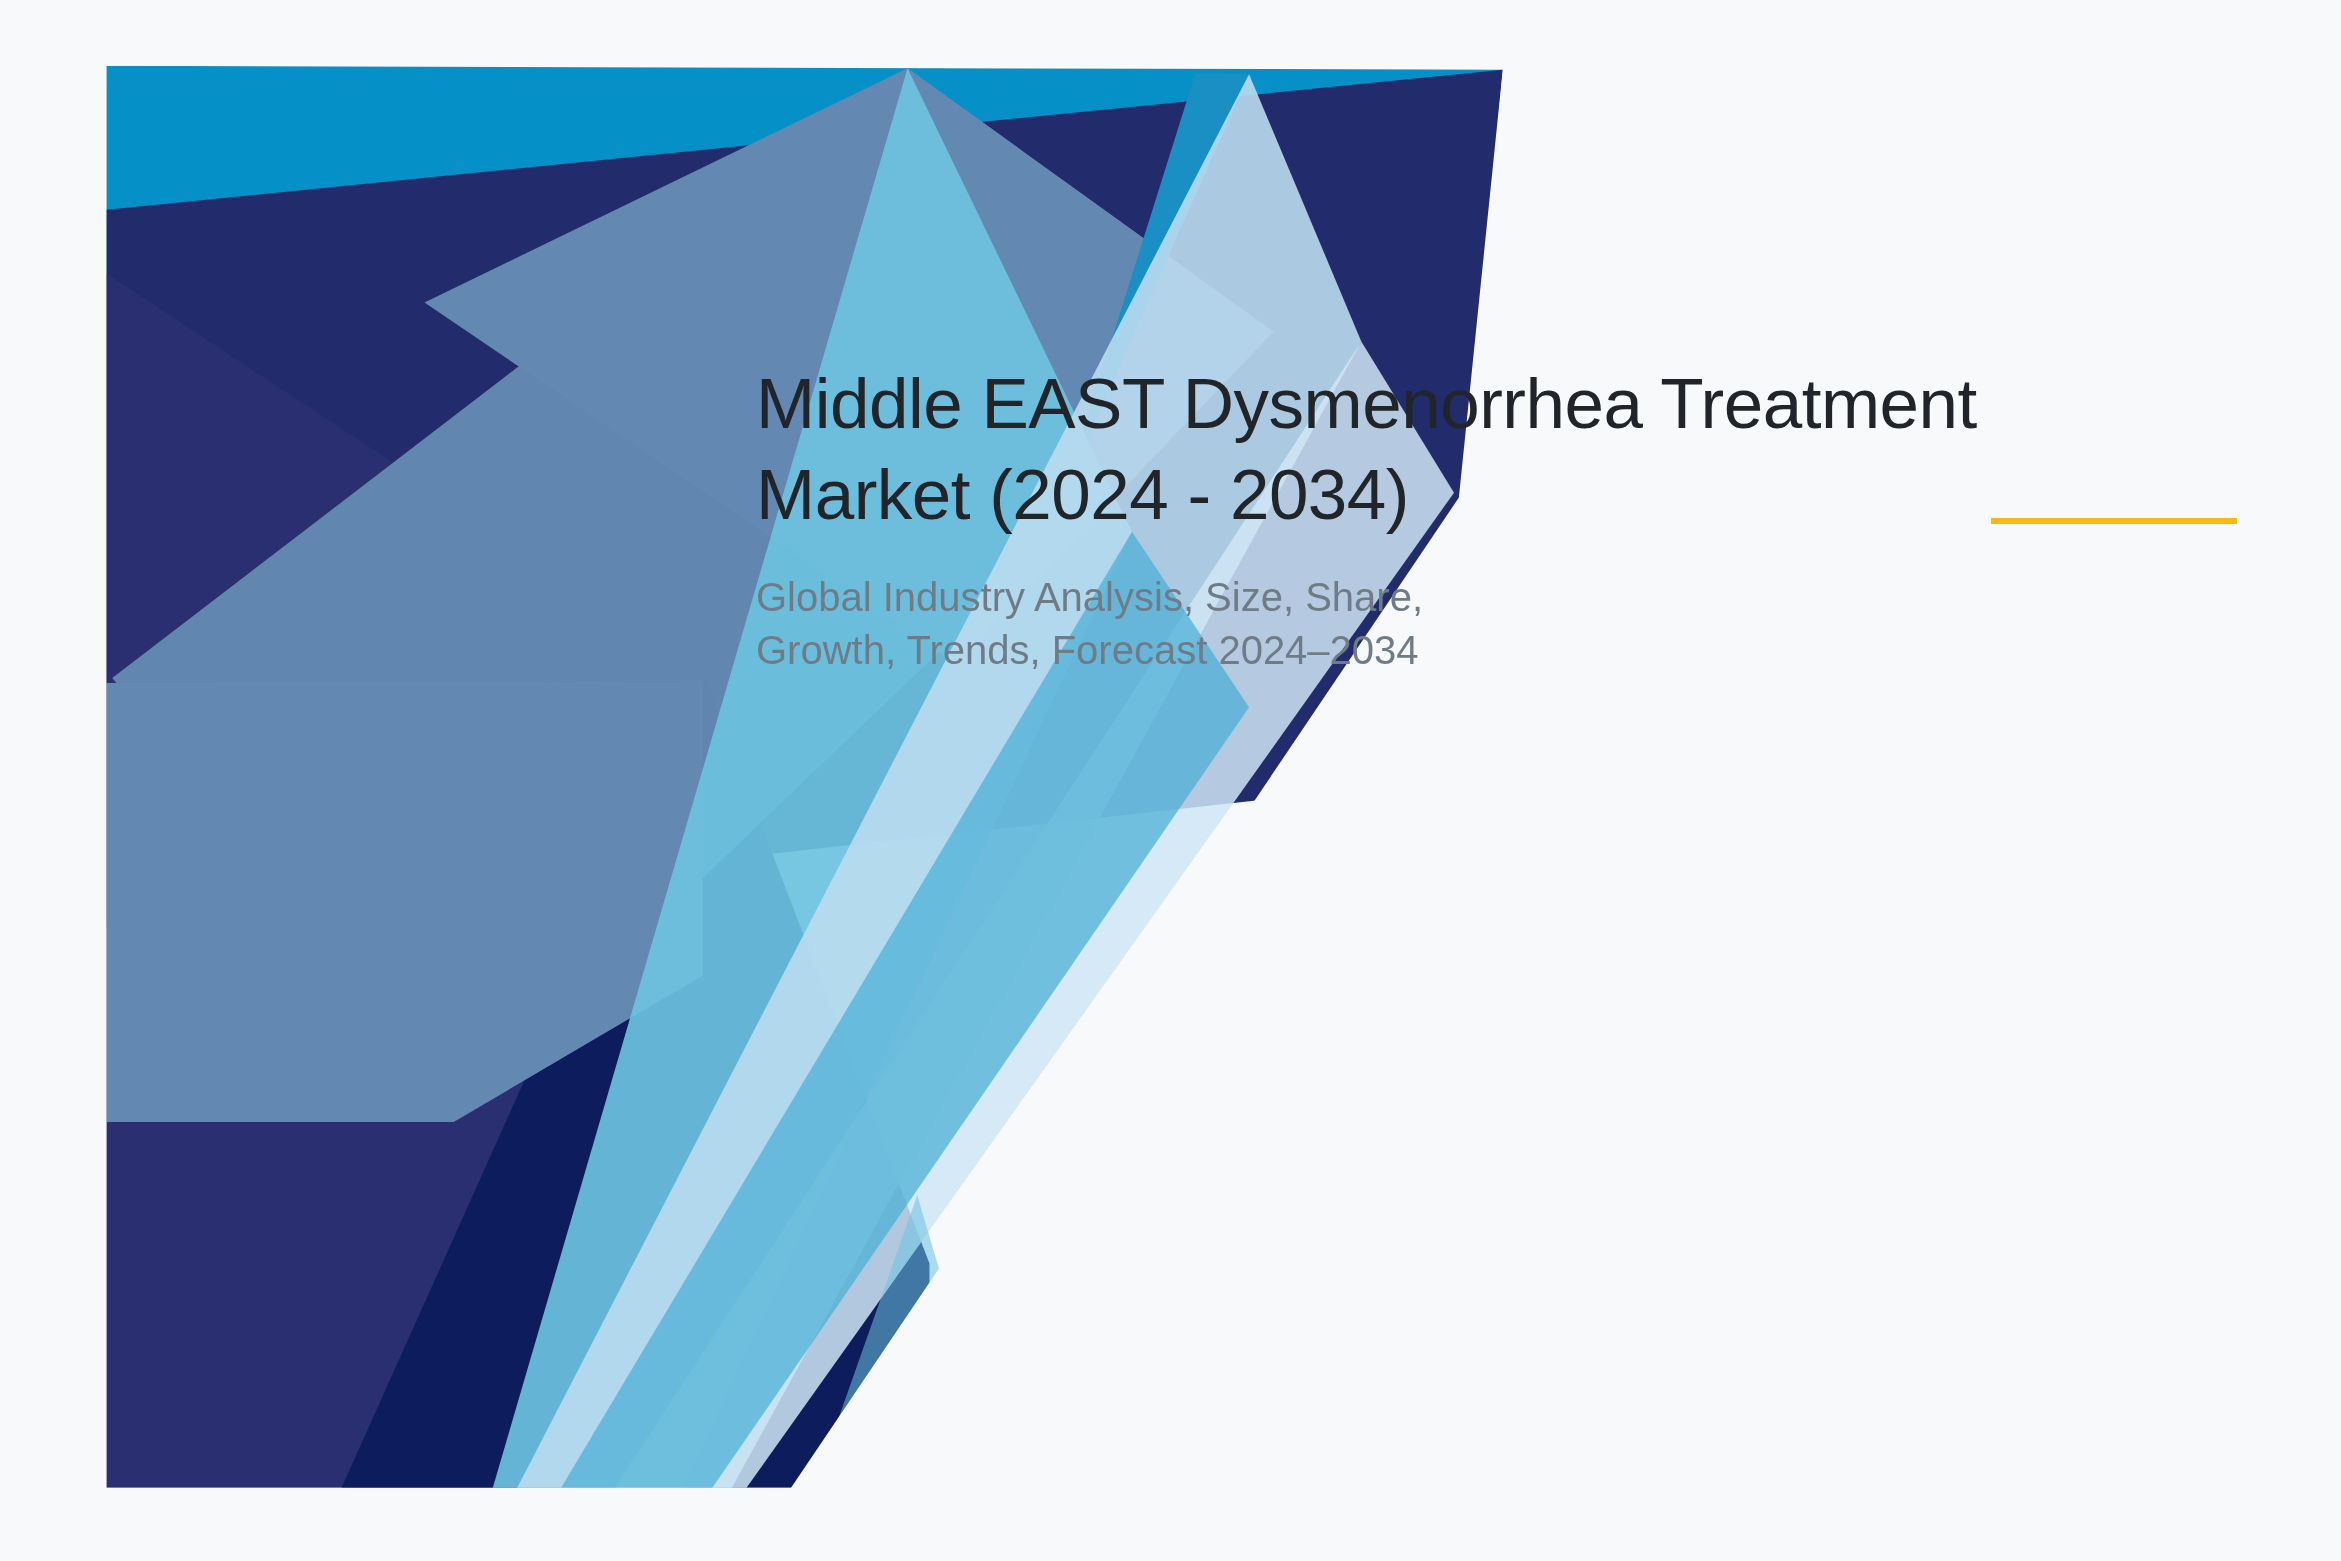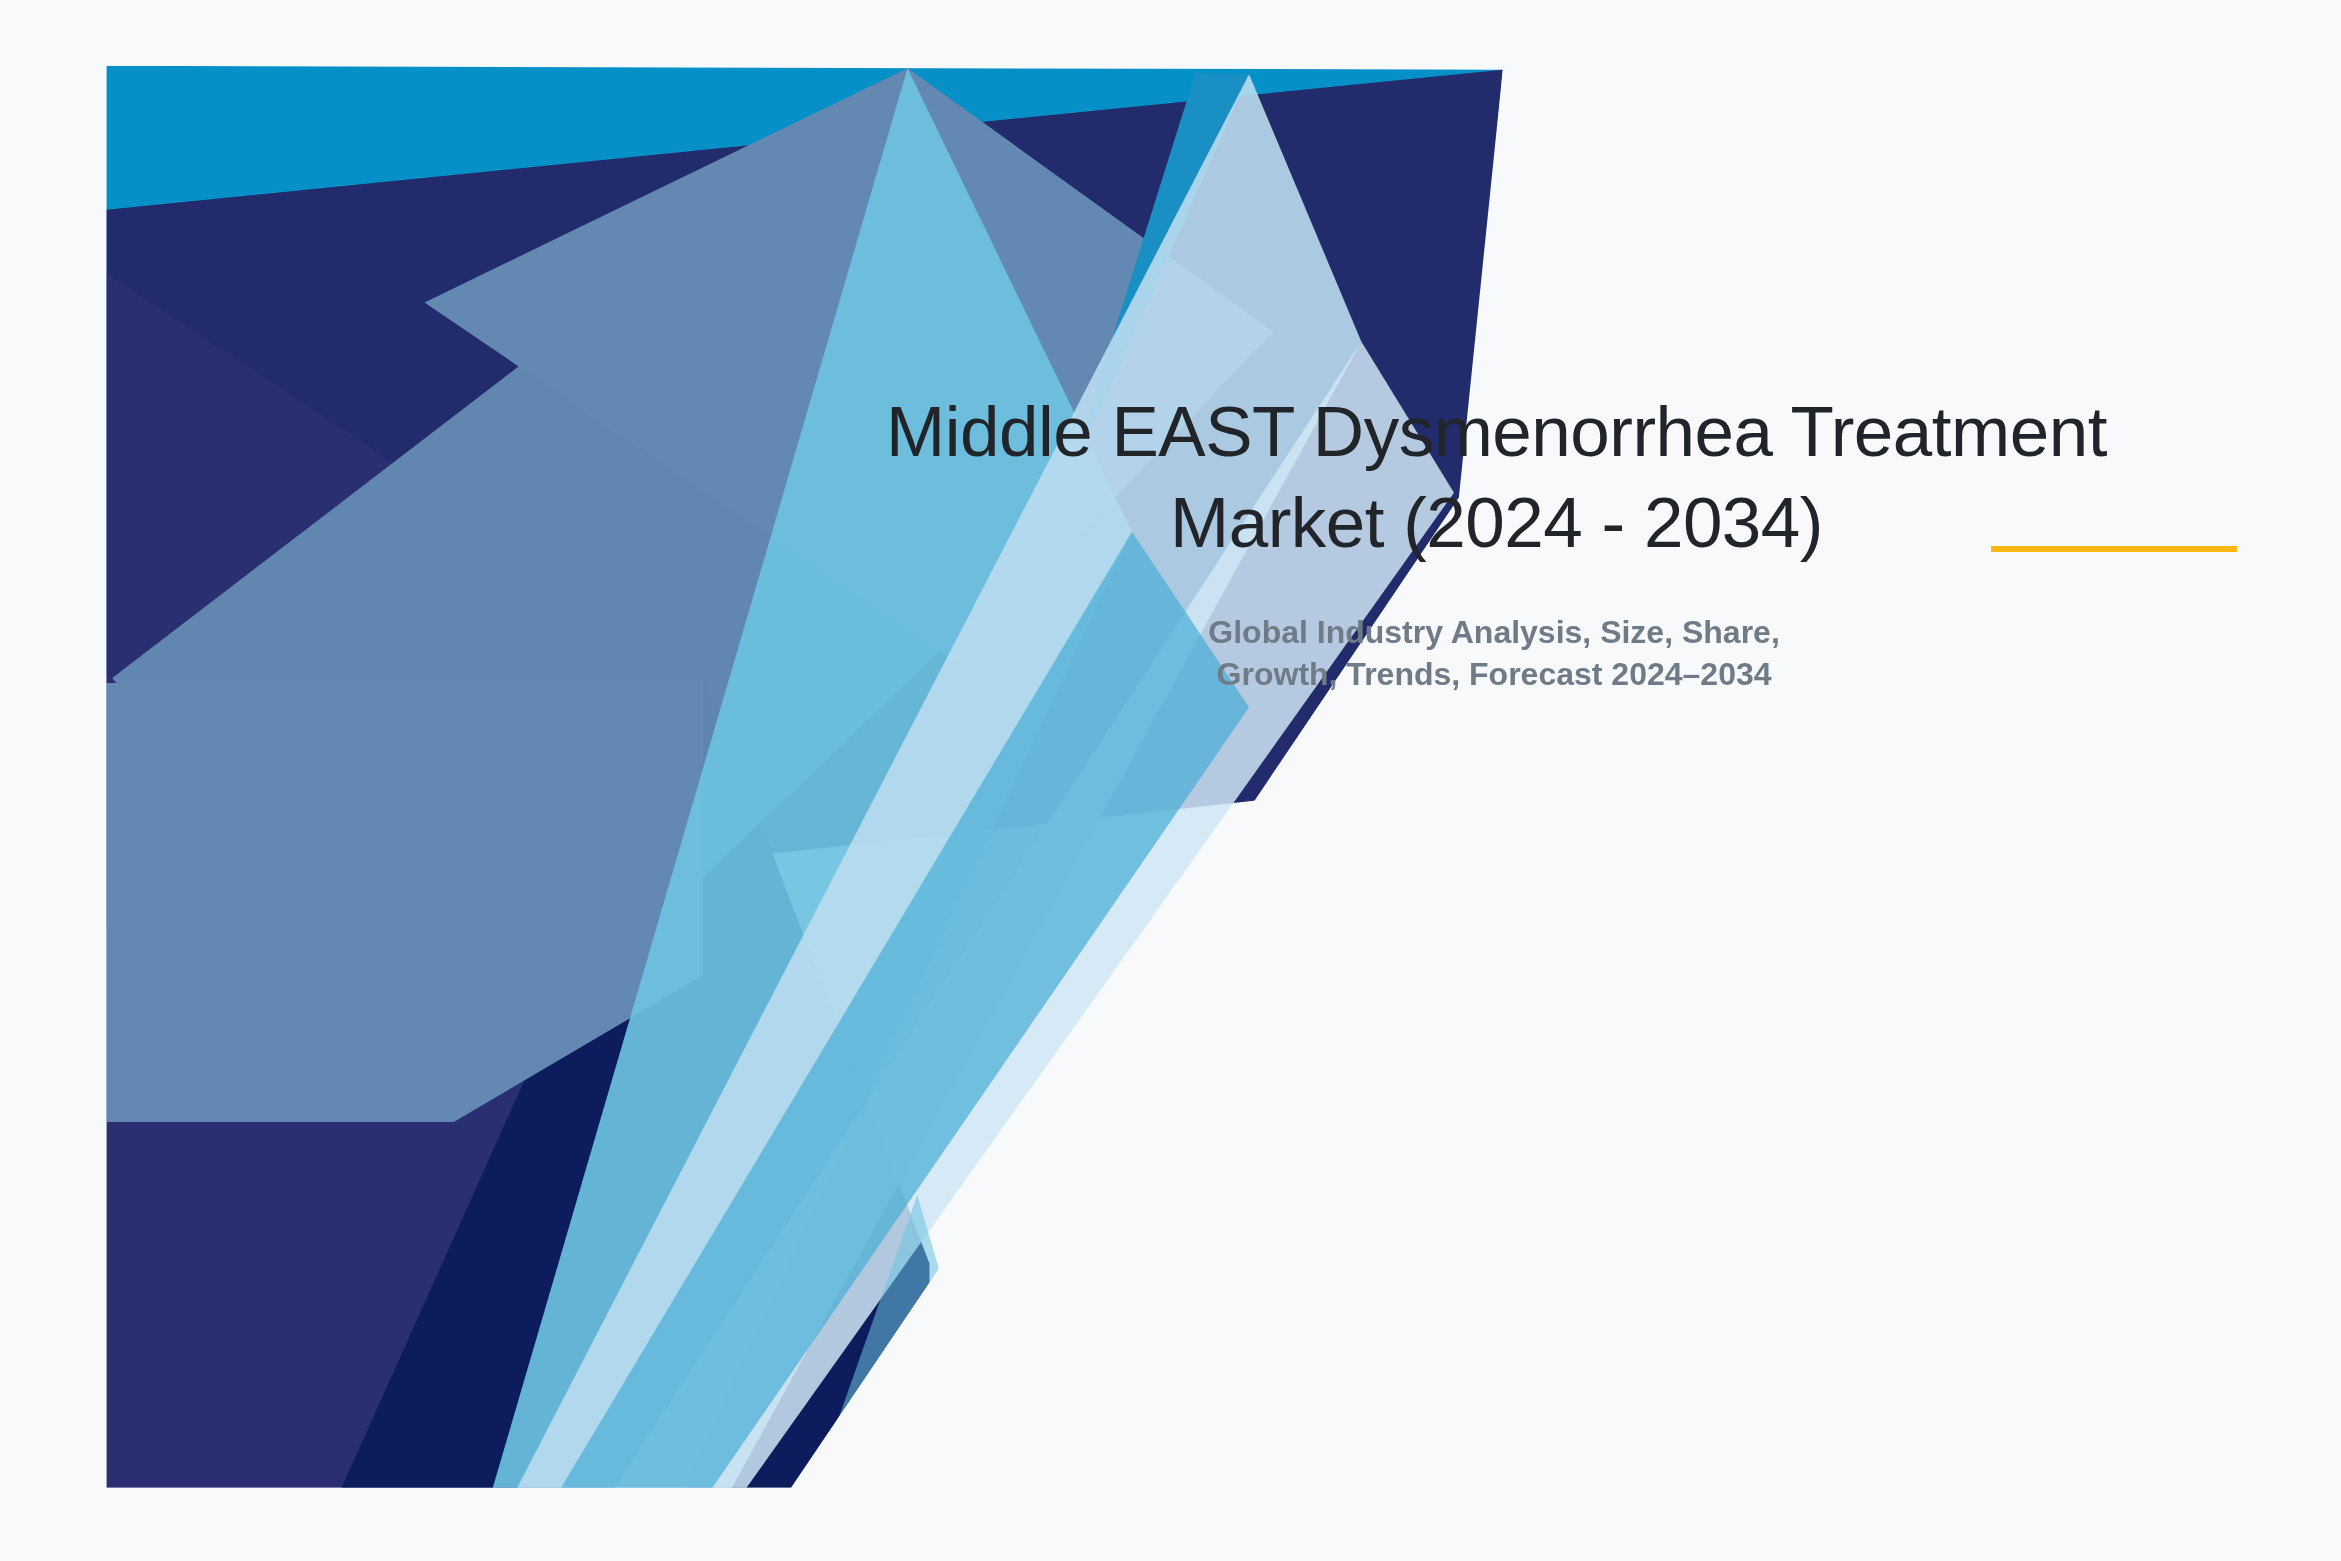--- a/index.html
+++ b/index.html
@@ -20,23 +20,23 @@
   #art {
     position: absolute;
     left: 0; top: 0;
     width: 2342px;
     height: 1561px;
     display: block;
   }
   #text-block {
     position: absolute;
     left: 756px;
-    top: 387px;
+    top: 359px;
     width: 1481px;
-    text-align: center;
+    text-align: left;
     z-index: 5;
   }
   #title {
     font-family: "Liberation Sans", sans-serif;
     font-size: 71px;
     line-height: 1.28;
     font-weight: 400;
     color: #212529;
     letter-spacing: -0.5px;
     white-space: pre-line;
@@ -44,25 +44,25 @@
   #title-underline {
     position: absolute;
     right: 0px;
     top: 159px;
     width: 246px;
     height: 6.3px;
     background: #fbb811;
     z-index: 6;
   }
   #subtitle {
-    margin-top: 42px;
+    margin-top: 30px;
     font-family: "Liberation Sans", sans-serif;
-    font-size: 32px;
+    font-size: 40px;
     line-height: 1.33;
-    font-weight: 700;
+    font-weight: 400;
     color: #6f7c87;
     white-space: pre-line;
     padding-right: 4.9px;
   }
 </style>
 </head>
 <body>
 
 <div id="cover" style="background: rgb(247, 249, 251);">
 

